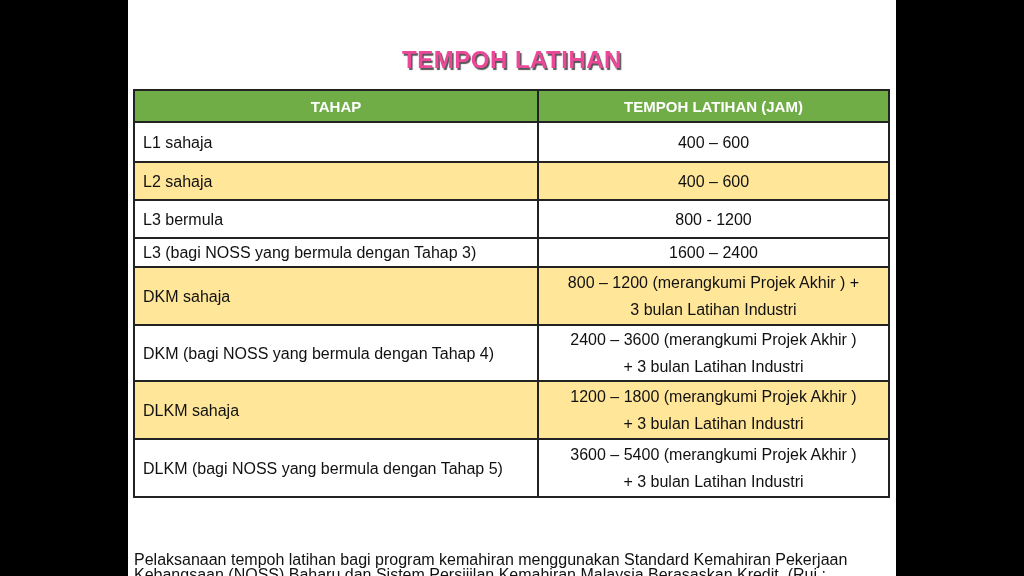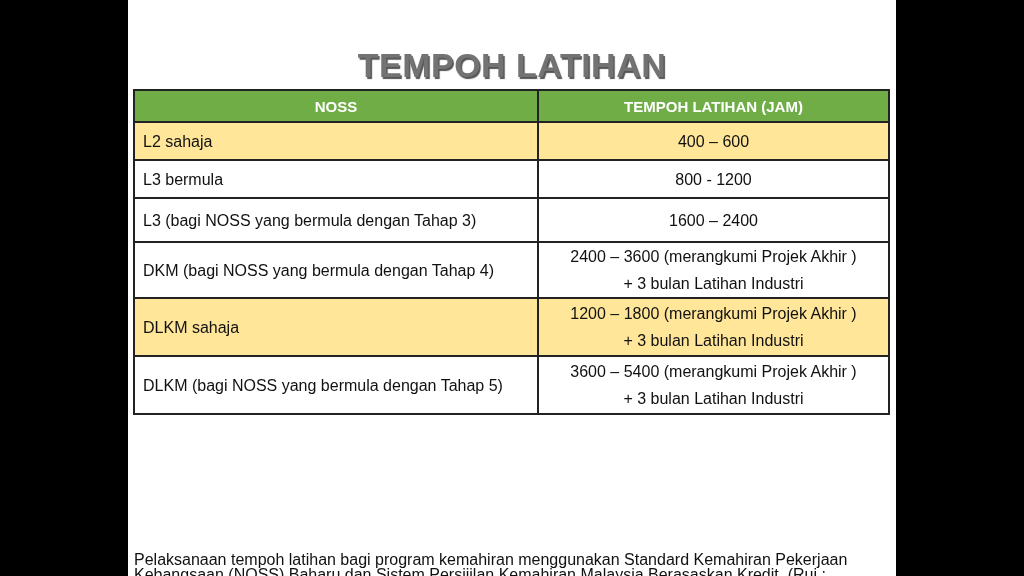--- a/index.html
+++ b/index.html
@@ -1,53 +1,64 @@
 <!DOCTYPE html>
 <html><head>
 <meta charset="utf-8">
 <style>
   html, body { margin:0; padding:0; }
   body { width:1024px; height:576px; background:#000; position:relative; overflow:hidden; font-family:"Liberation Sans", sans-serif; }
   .slide { position:absolute; left:128px; top:0; width:768px; height:576px; background:#fff; }
-  .title { position:absolute; left:0; right:0; top:46px; text-align:center; font-weight:bold; font-size:34px; color:#737373; letter-spacing:0.5px; text-shadow:1.5px 1.5px 1px #555; }
+  .title { position:absolute; left:0; right:0; top:46px; text-align:center; font-weight:bold; font-size:24px; color:#ec4899; letter-spacing:0.5px; text-shadow:1.5px 1.5px 1px #555; }
   table { position:absolute; left:5px; top:89px; width:757px; border-collapse:collapse; }
   td, th { border:2px solid #222; font-size:16px; color:#111; padding:0 8px; }
   th { background:#70AD47; color:#fff; font-weight:bold; font-size:15px; height:30px; text-align:center; }
   td.col1 { width:386px; text-align:left; line-height:27px; }
   td.col2 { text-align:center; line-height:27px; }
   tr.white td { background:#fff; }
   tr.yellow td { background:#FFE699;margin-top:24px; }
   .note { position:absolute; left:6px; top:552px; width:760px; font-size:16px; line-height:15px; color:#111; }
   .dot { color:#2a5db0; text-decoration:underline; }
 </style>
 </head>
 <body>
 
 <div class="slide">
   <div class="title">TEMPOH LATIHAN</div>
 
   <table>
     <thead>
       <tr>
-        <th>NOSS</th>
+        <th>TAHAP</th>
         <th>TEMPOH LATIHAN (JAM)</th>
       </tr>
     </thead>
     <tbody>
+      <tr class="white" style="height:40px">
+        <td class="col1">L1 sahaja</td>
+        <td class="col2">400 – 600</td>
+      </tr>
       <tr class="yellow" style="height:38px">
         <td class="col1">L2 sahaja</td>
         <td class="col2">400 – 600</td>
       </tr>
       <tr class="white" style="height:38px">
         <td class="col1">L3 bermula</td>
         <td class="col2">800 - 1200</td>
       </tr>
-      <tr class="white" style="height:44px">
+      <tr class="white" style="height:29px">
         <td class="col1">L3 (bagi NOSS yang bermula dengan Tahap 3)</td>
         <td class="col2">1600 – 2400</td>
+      </tr>
+      <tr class="yellow" style="height:58px">
+        <td class="col1">DKM sahaja</td>
+        <td class="col2">
+          <div>800 – 1200 (merangkumi Projek Akhir ) +</div>
+          <div>3 bulan Latihan Industri</div>
+        </td>
       </tr>
       <tr class="white" style="height:42px">
         <td class="col1">DKM (bagi NOSS yang bermula dengan Tahap 4)</td>
         <td class="col2">
           <div>2400 – 3600 (merangkumi Projek Akhir )</div>
           <div>+ 3 bulan Latihan Industri</div>
         </td>
       </tr>
       <tr class="yellow" style="height:58px">
         <td class="col1">DLKM sahaja</td>

